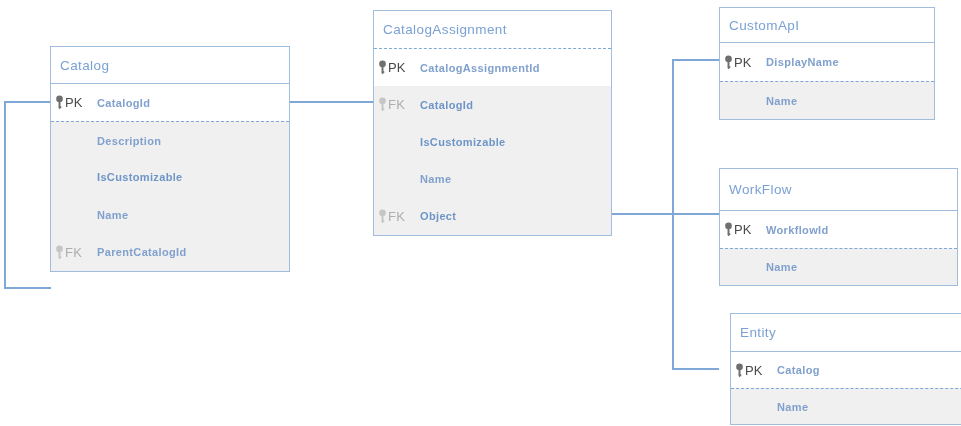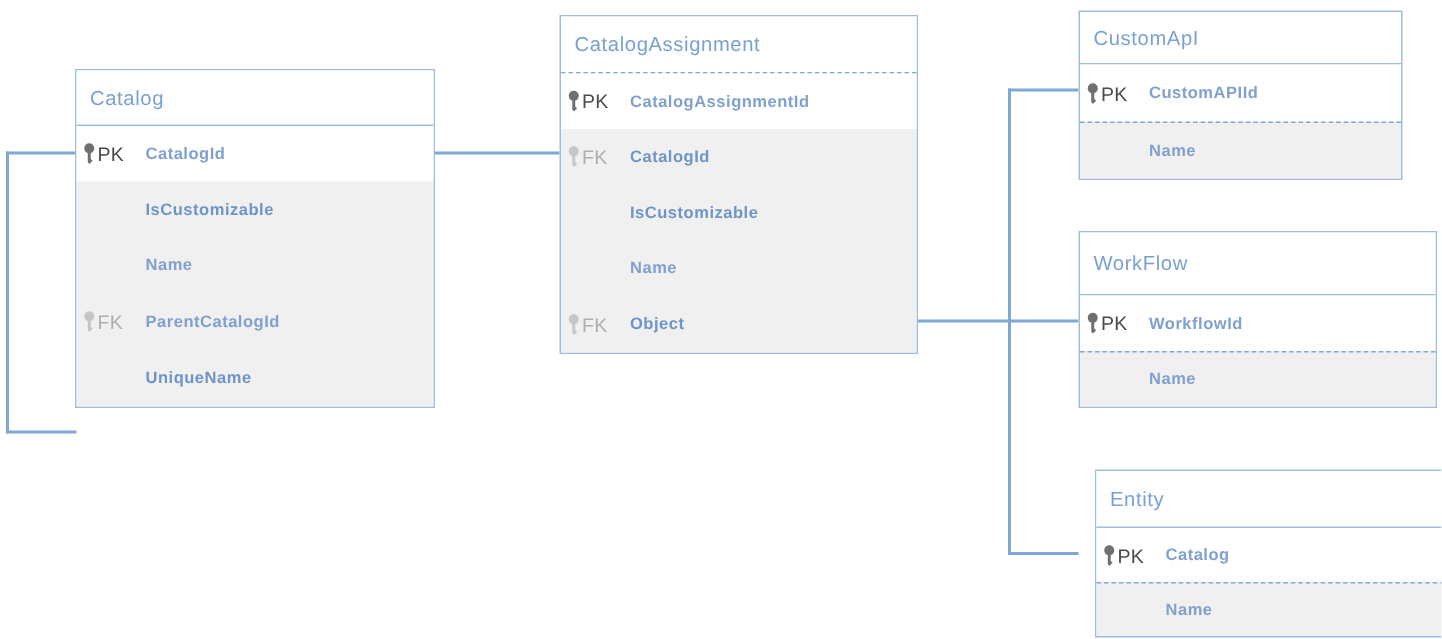--- a/index.html
+++ b/index.html
@@ -62,40 +62,40 @@
           <span class="key-icon pk">
             <svg width="9" height="15" viewBox="0 0 10 16" fill="currentColor">
               <circle cx="5" cy="4" r="3.7"></circle>
               <path d="M3.9 6.5 L6.1 6.5 L6.1 11.8 L7.5 13.1 L5.1 15.6 L3.9 14.2 Z"></path>
             </svg>
           </span>
           <span class="keylabel pk">PK</span>
         </span>
         <span class="attr">CatalogId</span>
       </div>
+      <div class="trow gray dash-top">
+        <span class="attr">Description</span>
+      </div>
       <div class="trow gray">
         <span class="attr bold">IsCustomizable</span>
       </div>
       <div class="trow gray">
         <span class="attr">Name</span>
       </div>
       <div class="trow gray">
         <span class="keycell">
           <span class="key-icon fk">
             <svg width="9" height="15" viewBox="0 0 10 16" fill="currentColor">
               <circle cx="5" cy="4" r="3.7"></circle>
               <path d="M3.9 6.5 L6.1 6.5 L6.1 11.8 L7.5 13.1 L5.1 15.6 L3.9 14.2 Z"></path>
             </svg>
           </span>
           <span class="keylabel fk">FK</span>
         </span>
         <span class="attr">ParentCatalogId</span>
-      </div>
-      <div class="trow gray">
-        <span class="attr bold">UniqueName</span>
       </div>
     </div>
   <div class="tbl title-dashed" style="left:373px;top:10px;width:239px;--th:38px;--rh:37.2px">
       <div class="ttitle">CatalogAssignment</div>
       <div class="trow">
         <span class="keycell">
           <span class="key-icon pk">
             <svg width="9" height="15" viewBox="0 0 10 16" fill="currentColor">
               <circle cx="5" cy="4" r="3.7"></circle>
               <path d="M3.9 6.5 L6.1 6.5 L6.1 11.8 L7.5 13.1 L5.1 15.6 L3.9 14.2 Z"></path>
@@ -141,27 +141,27 @@
       <div class="trow">
         <span class="keycell">
           <span class="key-icon pk">
             <svg width="9" height="15" viewBox="0 0 10 16" fill="currentColor">
               <circle cx="5" cy="4" r="3.7"></circle>
               <path d="M3.9 6.5 L6.1 6.5 L6.1 11.8 L7.5 13.1 L5.1 15.6 L3.9 14.2 Z"></path>
             </svg>
           </span>
           <span class="keylabel pk">PK</span>
         </span>
-        <span class="attr">CustomAPIId</span>
+        <span class="attr">DisplayName</span>
       </div>
       <div class="trow gray dash-top">
         <span class="attr">Name</span>
       </div>
     </div>
-  <div class="tbl" style="left:719px;top:154px;width:239px;--th:42px;--rh:37px">
+  <div class="tbl" style="left:719px;top:168px;width:239px;--th:42px;--rh:37px">
       <div class="ttitle">WorkFlow</div>
       <div class="trow">
         <span class="keycell">
           <span class="key-icon pk">
             <svg width="9" height="15" viewBox="0 0 10 16" fill="currentColor">
               <circle cx="5" cy="4" r="3.7"></circle>
               <path d="M3.9 6.5 L6.1 6.5 L6.1 11.8 L7.5 13.1 L5.1 15.6 L3.9 14.2 Z"></path>
             </svg>
           </span>
           <span class="keylabel pk">PK</span>

